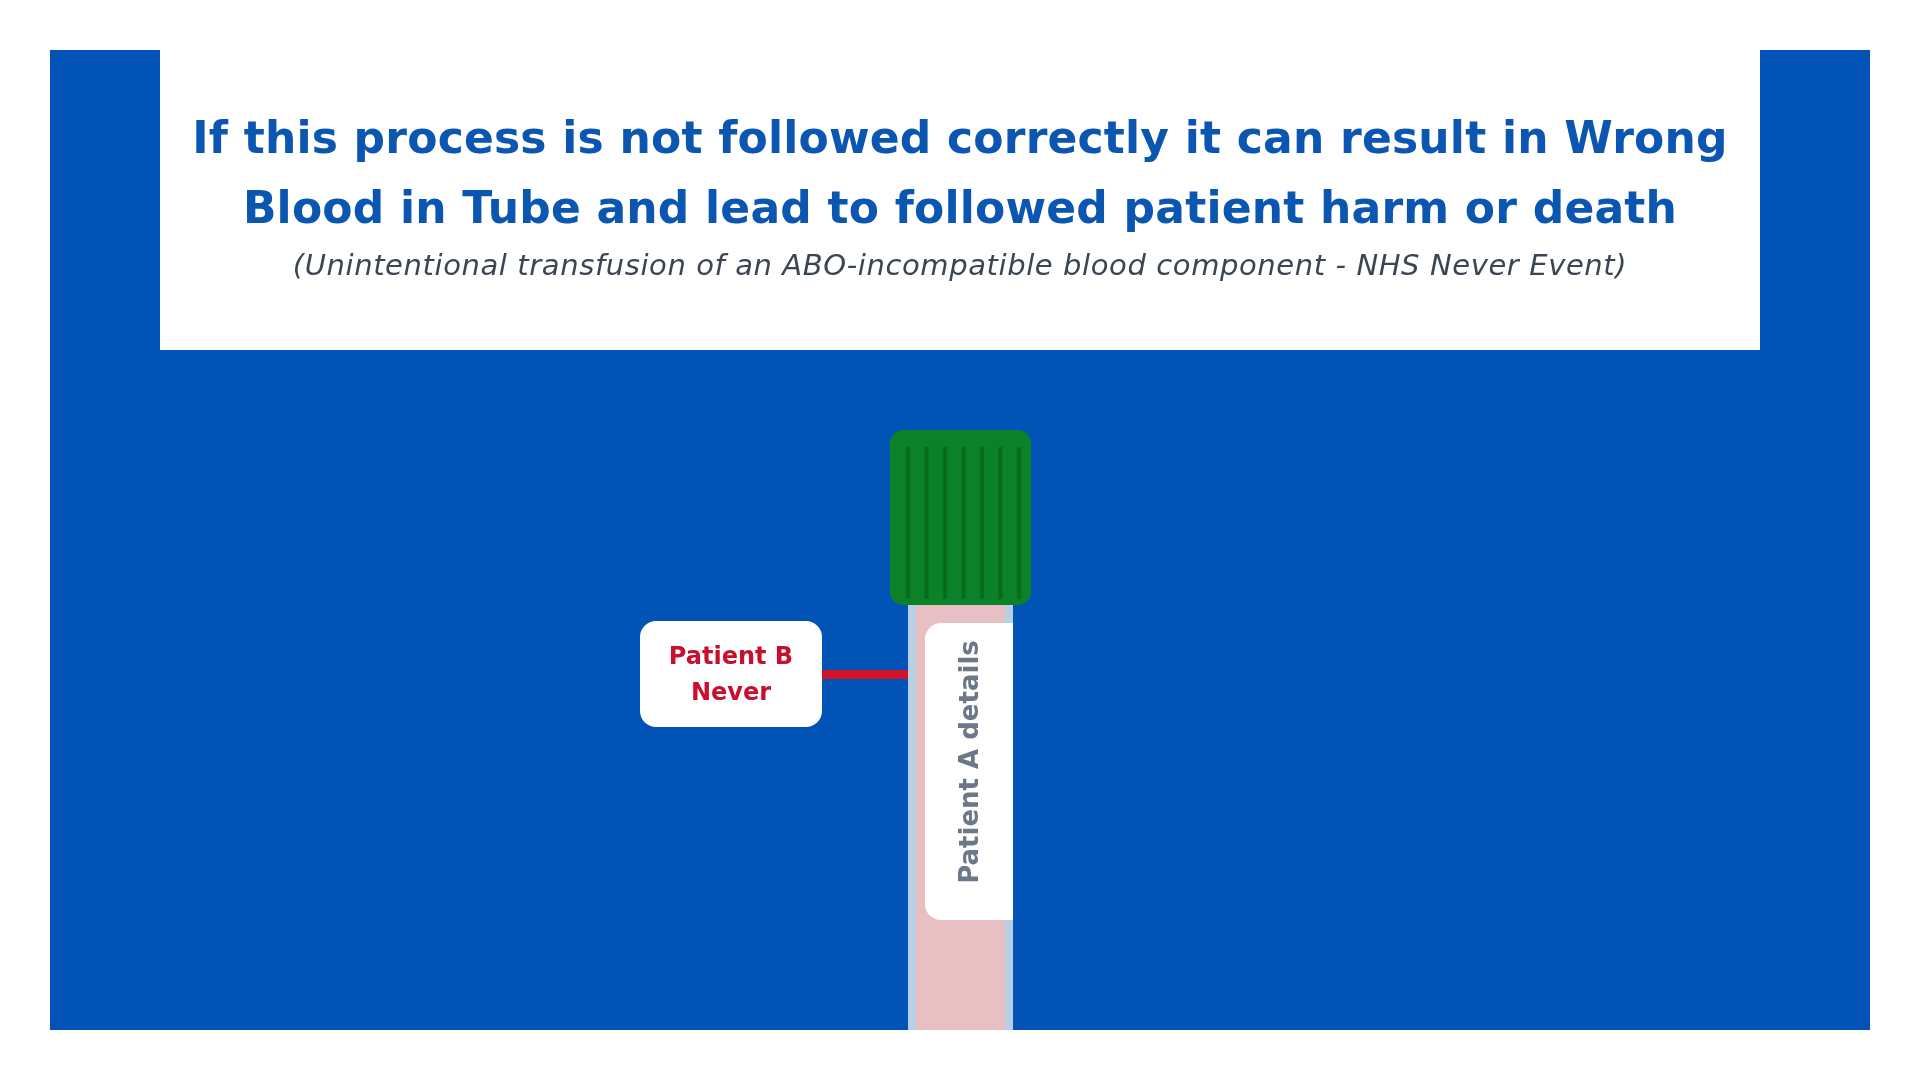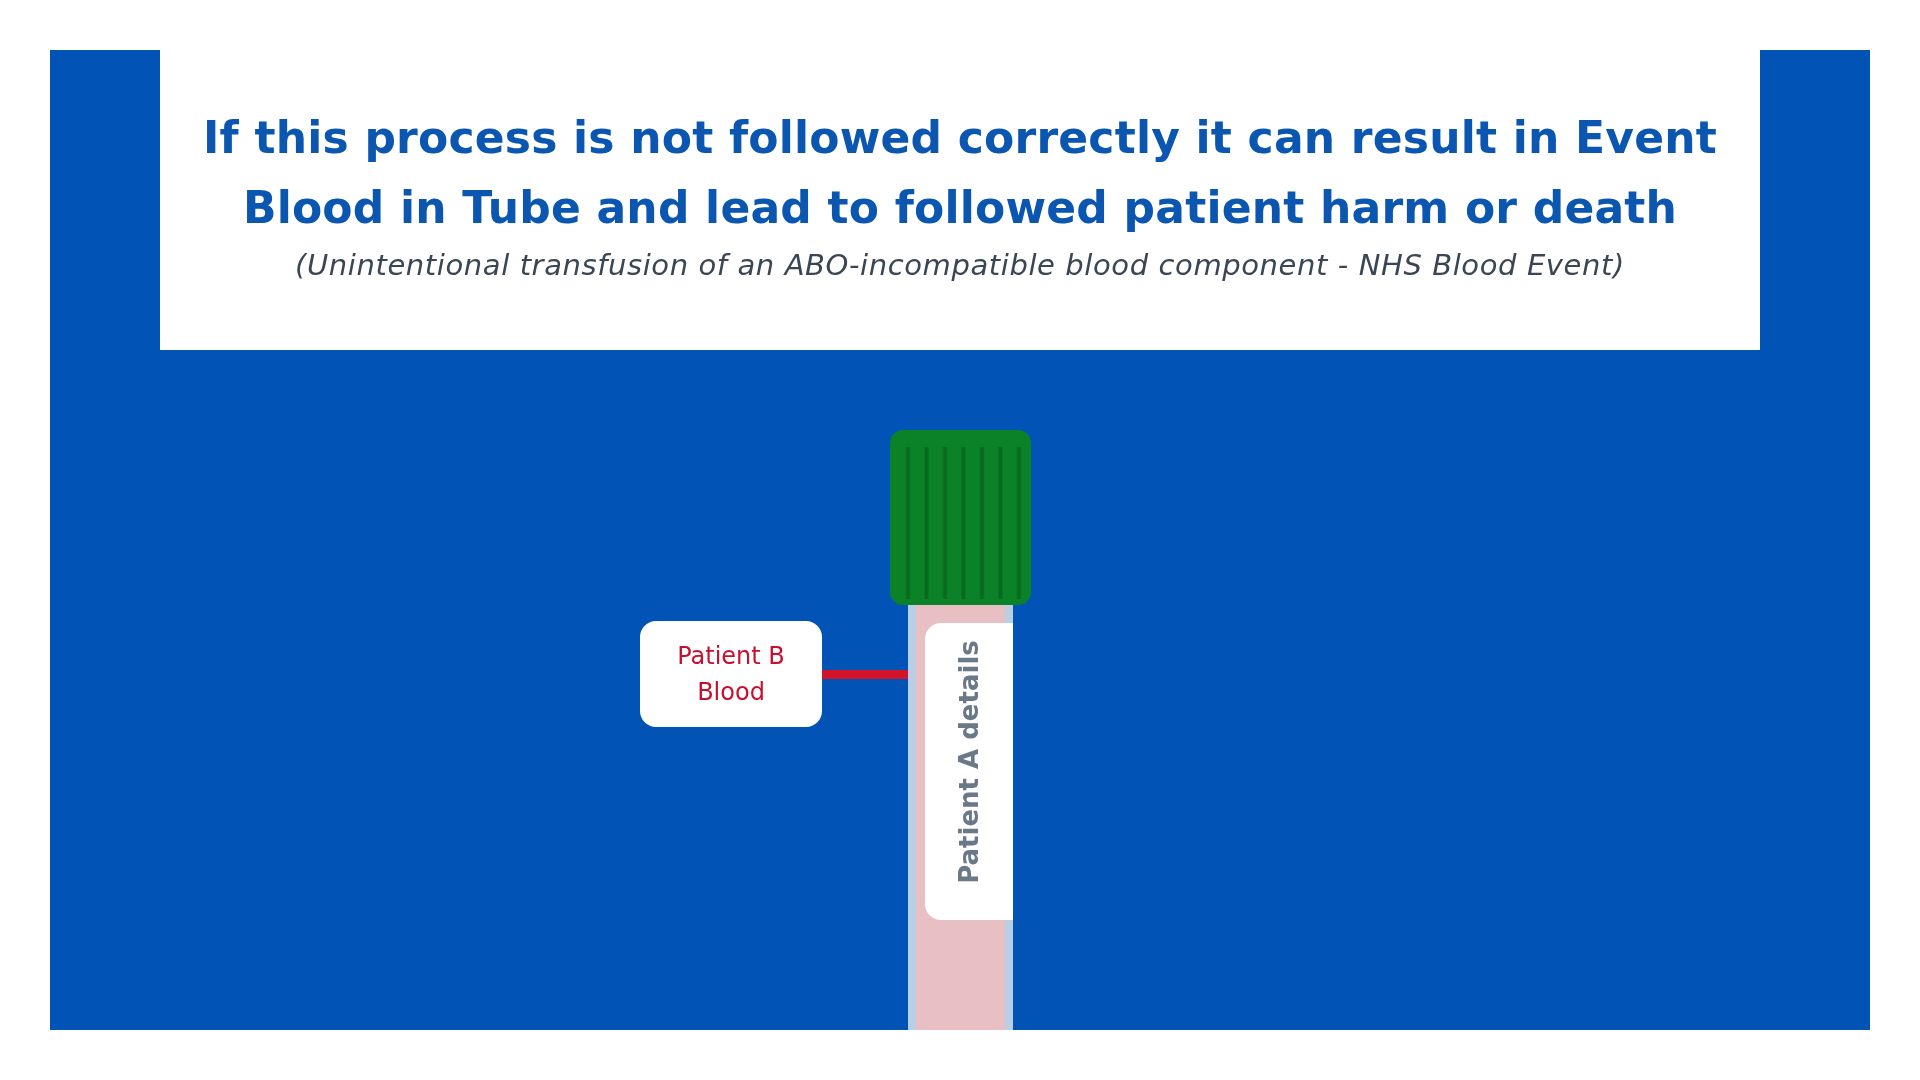--- a/index.html
+++ b/index.html
@@ -60,47 +60,47 @@
     font-family:"DejaVu Sans", sans-serif; margin-top:-10px;
   }
   .connector {
     position:absolute; left:820px; top:670px; width:88px; height:9px;
     background:#d2142b;
   }
   .callout {
     position:absolute; left:640px; top:621px; width:182px; height:106px;
     background:#ffffff; border-radius:16px;
     display:flex; flex-direction:column; align-items:center; justify-content:center;
-    color:#c8102e; font-weight:normal; font-size:24px; line-height:36px;
+    color:#c8102e; font-weight:bold; font-size:24px; line-height:36px;
     font-family:"DejaVu Sans", sans-serif; text-align:center;
   }
 </style>
 </head>
 <body>
 
 <div class="panel"></div>
 
 <div class="banner">
   <div class="title">
-    <div>If this process is not followed correctly it can result in Event</div>
+    <div>If this process is not followed correctly it can result in Wrong</div>
     <div>Blood in Tube and lead to followed patient harm or death</div>
   </div>
-  <div class="subtitle">(Unintentional transfusion of an ABO-incompatible blood component - NHS Blood Event)</div>
+  <div class="subtitle">(Unintentional transfusion of an ABO-incompatible blood component - NHS Never Event)</div>
 </div>
 
 <div class="tube">
   <div class="blood"></div>
 </div>
 
 <div class="cap">
   <div class="ridges"></div>
 </div>
 
 <div class="label">
   <div class="label-text">Patient A details</div>
 </div>
 
 <div class="connector"></div>
 
 <div class="callout">
   <div>Patient B</div>
-  <div>Blood</div>
+  <div>Never</div>
 </div>
 
 </body></html>

